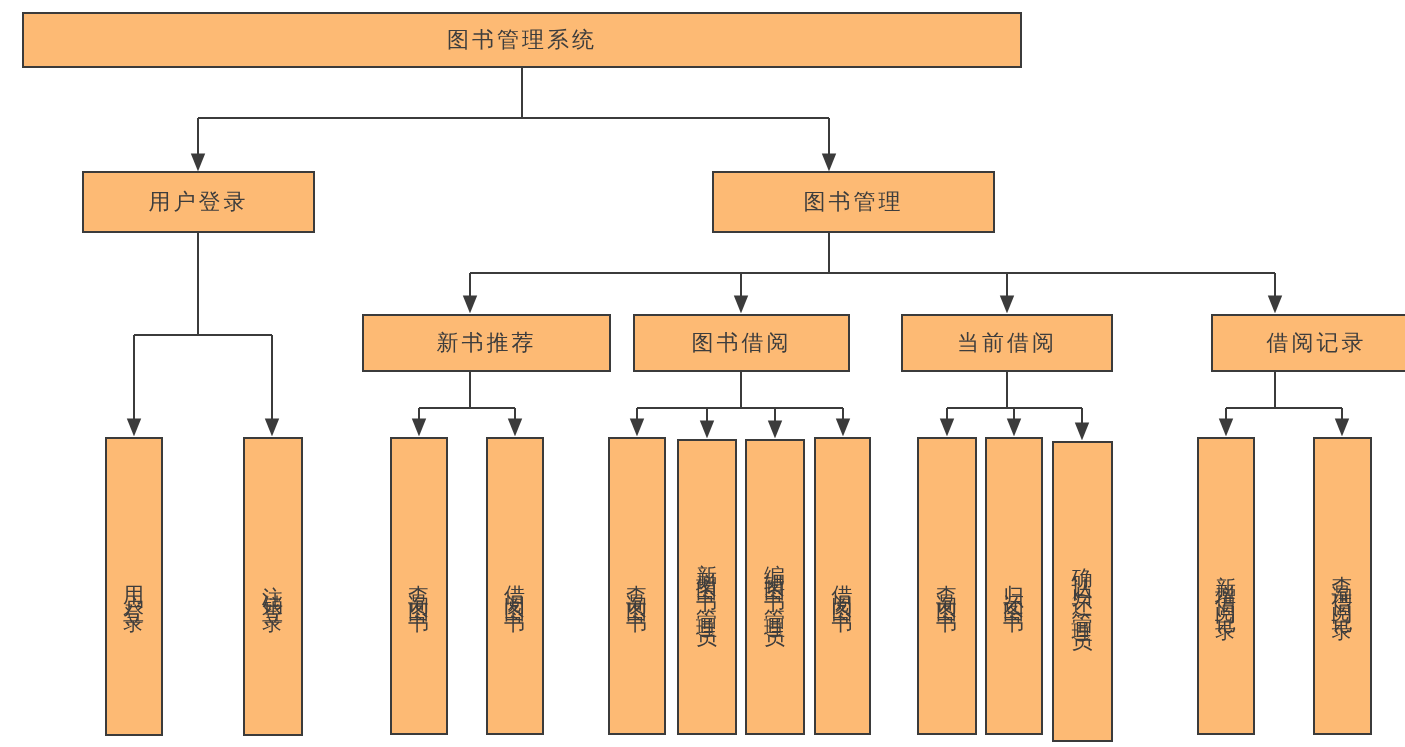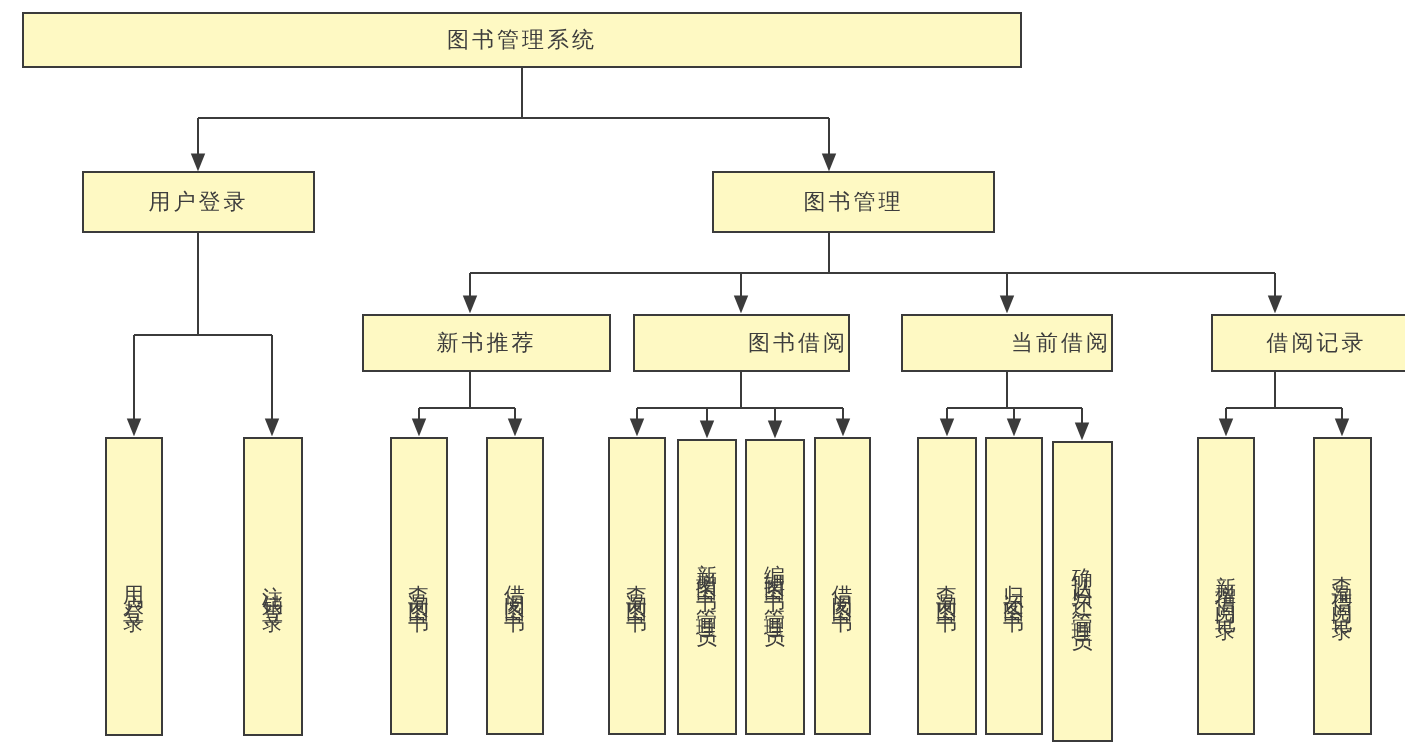--- a/index.html
+++ b/index.html
@@ -18,21 +18,21 @@
   .connectors {
     position: absolute;
     left: 0; top: 0;
     width: 1405px; height: 747px;
     pointer-events: none;
   }
   .box {
     position: absolute;
     box-sizing: border-box;
     border: 2px solid #3b3b3b;
-    background: #fef9c3;
+    background: #fdba74;
     display: flex;
     align-items: center;
     justify-content: center;
     color: #3d3d3d;
   }
   .h-box {
     font-size: 22px;
     letter-spacing: 3px;
     white-space: nowrap;
   }
@@ -108,24 +108,24 @@
   <div class="box h-box" style="left:82px; top:171px; width:233px; height:62px;">
     <span>用户登录</span>
   </div>
   <div class="box h-box" style="left:712px; top:171px; width:283px; height:62px;">
     <span>图书管理</span>
   </div>
 
   <div class="box h-box" style="left:362px; top:314px; width:249px; height:58px;">
     <span>新书推荐</span>
   </div>
-  <div class="box h-box" style="left:633px; top:314px; width:217px; height:58px;justify-content:flex-end;">
+  <div class="box h-box" style="left:633px; top:314px; width:217px; height:58px;">
     <span>图书借阅</span>
   </div>
-  <div class="box h-box" style="left:901px; top:314px; width:212px; height:58px;justify-content:flex-end;">
+  <div class="box h-box" style="left:901px; top:314px; width:212px; height:58px;">
     <span>当前借阅</span>
   </div>
   <div class="box h-box" style="left:1169px; top:314px; width:211px; height:58px;margin-left:42px;">
     <span>借阅记录</span>
   </div>
 
   <div class="box v-box" style="left:105px; top:437px; width:58px; height:299px;">
     <span>用户登录</span>
   </div>
   <div class="box v-box" style="left:243px; top:437px; width:60px; height:299px;">

